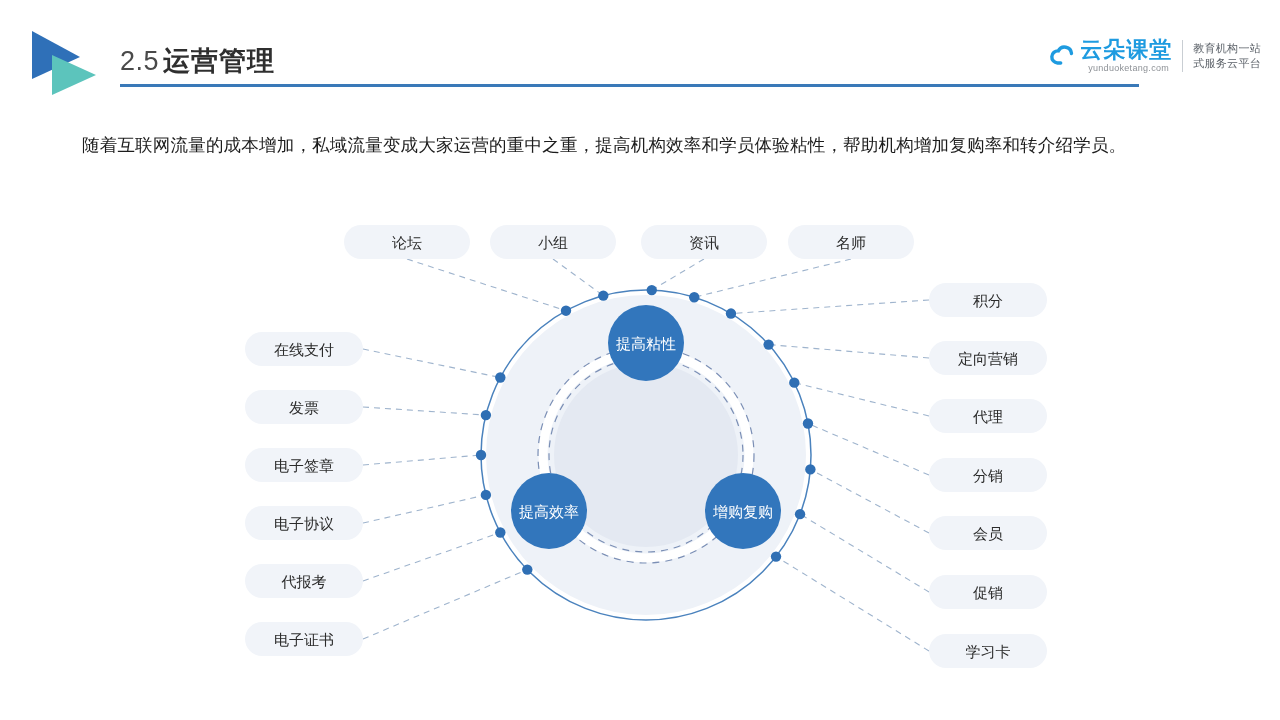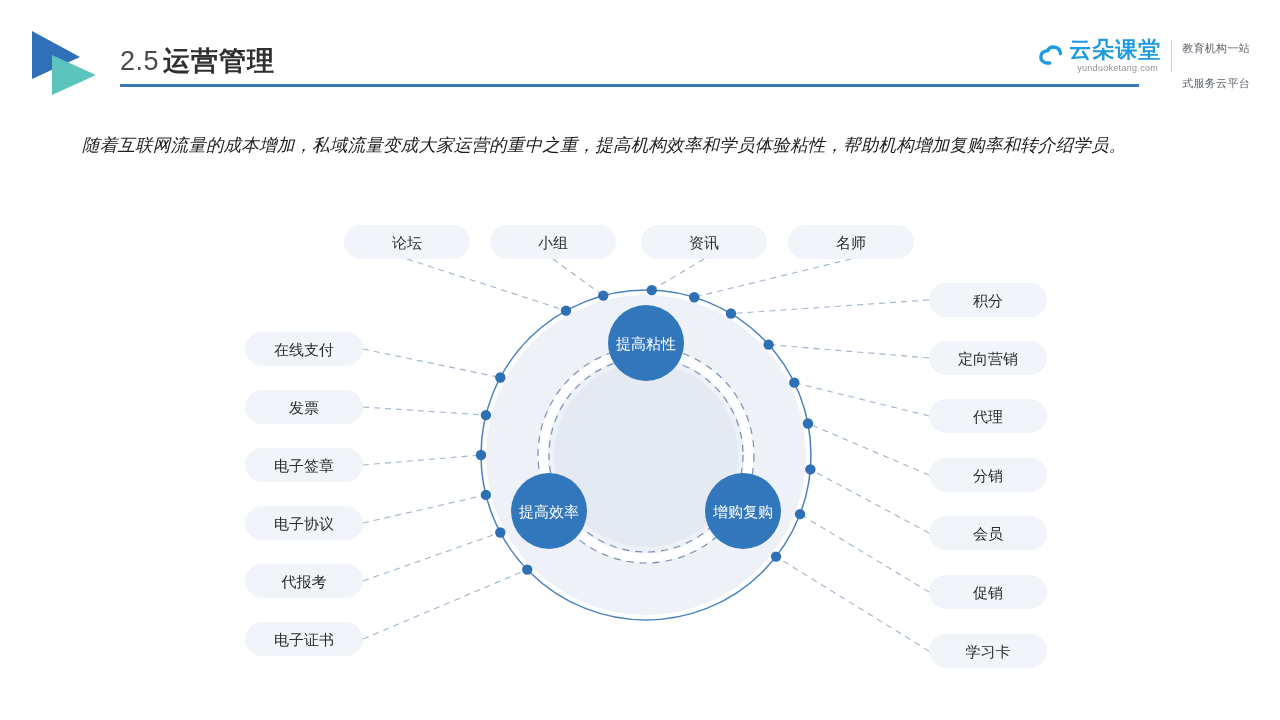--- a/index.html
+++ b/index.html
@@ -53,21 +53,21 @@
     position: absolute;
     left: 120px; top: 84px;
     width: 1019px;
     height: 3px;
     background: #3a79b8;
   }
 
   
   .brand {
     position: absolute;
-    right: 30px; top: 32px;
+    right: 19px; top: 32px;
     height: 48px;
     display: flex;
     align-items: center;
   }
   .brand-cloud {
     width: 30px; height: 30px;
     margin-right: 2px;
     flex: none;
   }
   .brand-names {
@@ -100,33 +100,31 @@
   .brand-tag {
     display: flex;
     flex-direction: column;
     justify-content: center;
   }
   .brand-tag span {
     font-size: 11px;
     color: #5b6168;
     line-height: 15px;
     letter-spacing: 0.3px;
-    margin-top: 20px;
   }
 
   
   .body-copy {
     position: absolute;
     left: 82px; top: 128px;
     width: 1140px;
     font-size: 17.5px;
     line-height: 34px;
     color: #1c1c1c;
     letter-spacing: 0.2px;
-    font-style: italic;
   }
 
   
   .diagram {
     position: absolute;
     left: 16px; top: 196px;
     width: 1280px;
     height: 500px;
   }
   .diagram svg { display: block; }

